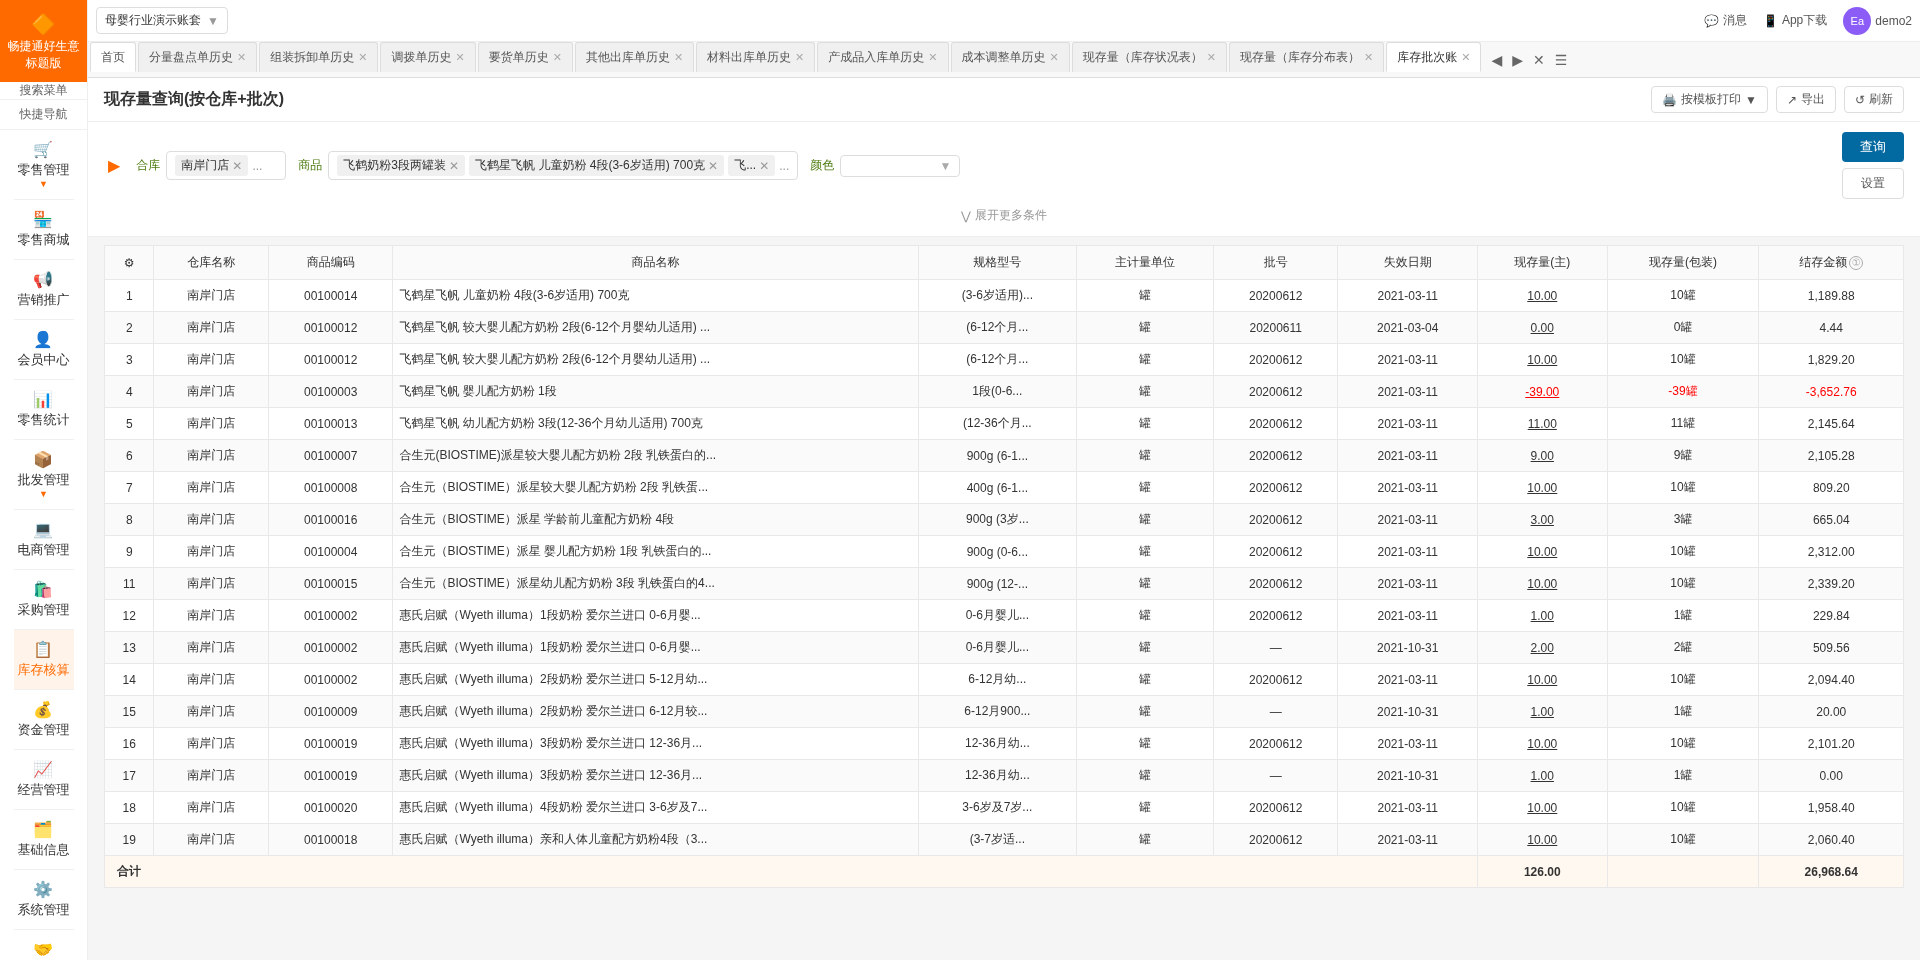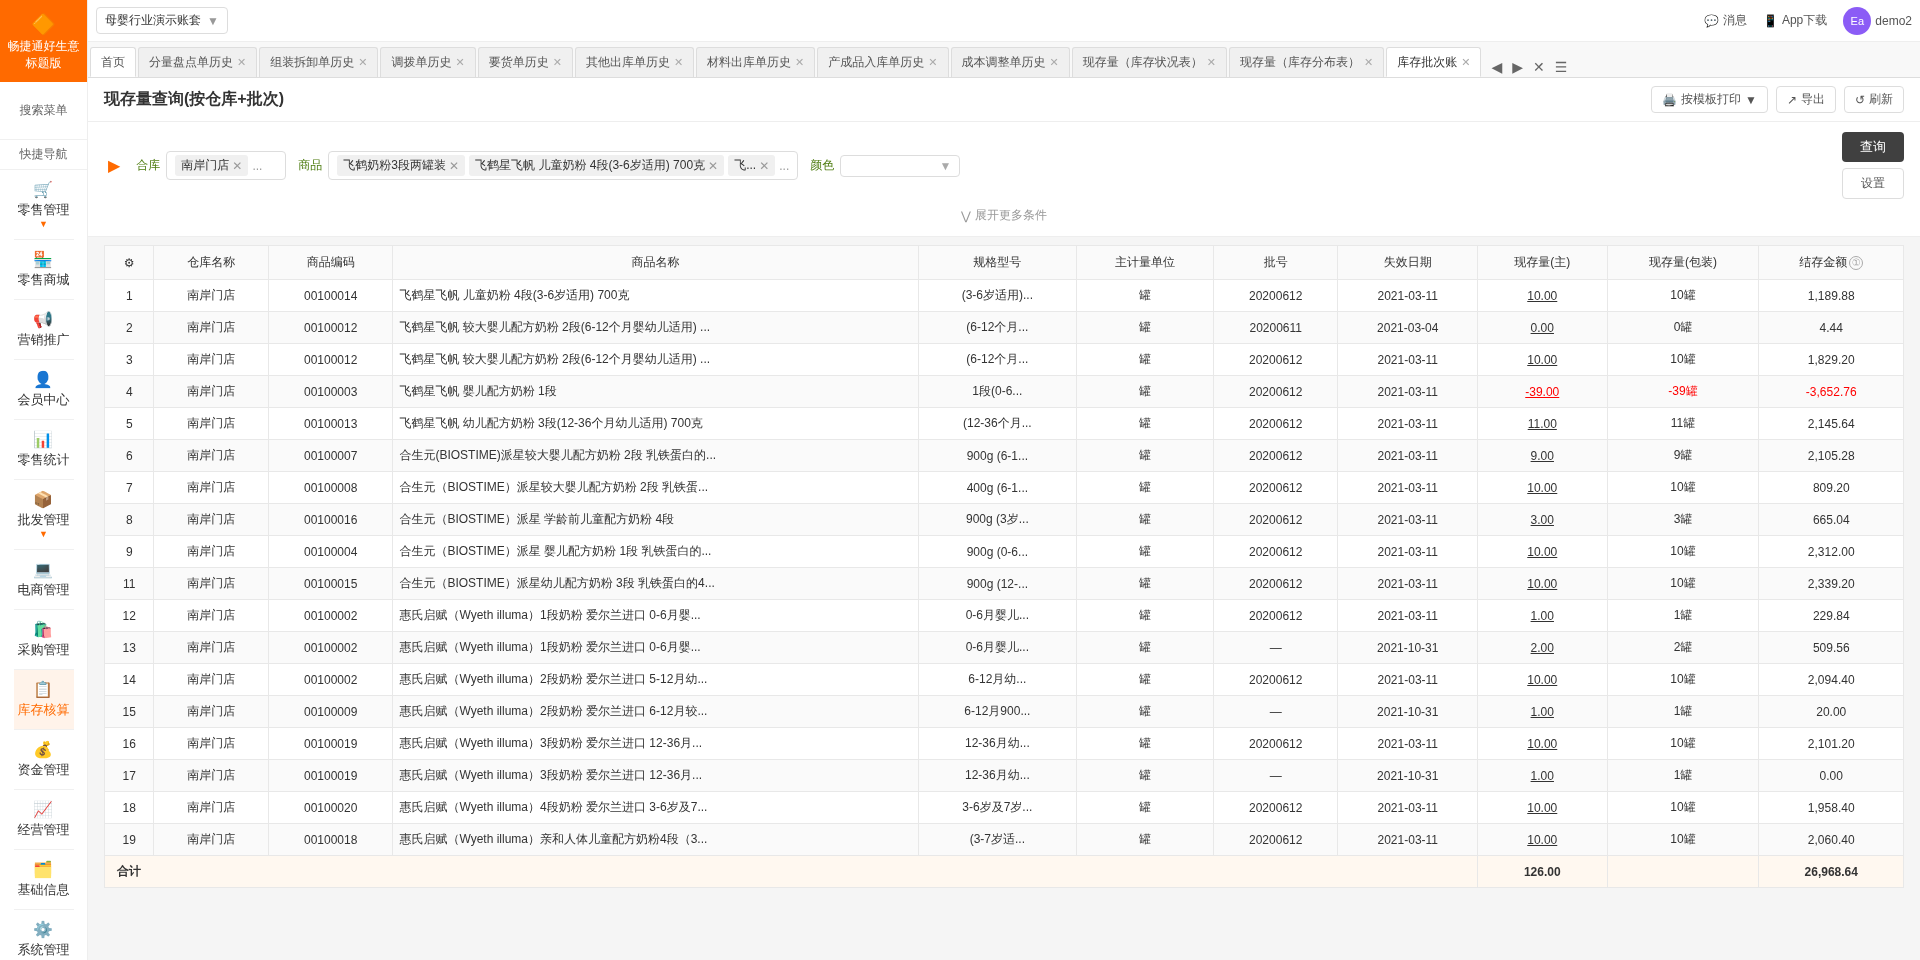--- a/index.html
+++ b/index.html
@@ -21,21 +21,21 @@
       width: 100%;
       text-align: center;
       padding: 10px 4px;
       color: #fff;
       font-size: 11px;
       line-height: 1.4;
     }
     .sidebar-logo .logo-icon { font-size: 20px; display: block; }
     .sidebar-search {
       width: 100%;
-      padding: 20px 6px;
+      padding: 0 6px;
       text-align: center;
       color: #666;
       cursor: pointer;
       border-bottom: 1px solid #f0f0f0;
     }
     .sidebar-shortcut {
       width: 100%;
       padding: 6px;
       text-align: center;
       color: #666;
@@ -113,21 +113,20 @@
       align-items: center;
       justify-content: center;
       font-size: 11px;
     }
 
     
     .tab-bar {
       height: 36px;
       background: #f8f8f8;
       display: flex;
-      align-items: flex-end;
       border-bottom: 1px solid #ddd;
       overflow-x: auto;
       flex-shrink: 0;
     }
     .tab-bar::-webkit-scrollbar { height: 3px; }
     .tab-item {
       height: 30px;
       padding: 0 10px;
       display: flex;
       align-items: center;
@@ -308,21 +307,21 @@
     .data-table td.left { text-align: left; }
     .data-table td.underline { text-decoration: underline; cursor: pointer; color: #333; }
     .data-table td.red { color: #f00; }
     .summary-row td {
       background: #fff8f0 !important;
       font-weight: bold;
     }
 
     
     .btn-query {
-      background: #404040;
+      background: #0369a1;
       color: #fff;
       border: none;
       padding: 6px 18px;
       border-radius: 4px;
       cursor: pointer;
       font-size: 13px;
     }
     .btn-settings {
       background: #fff;
       color: #555;

